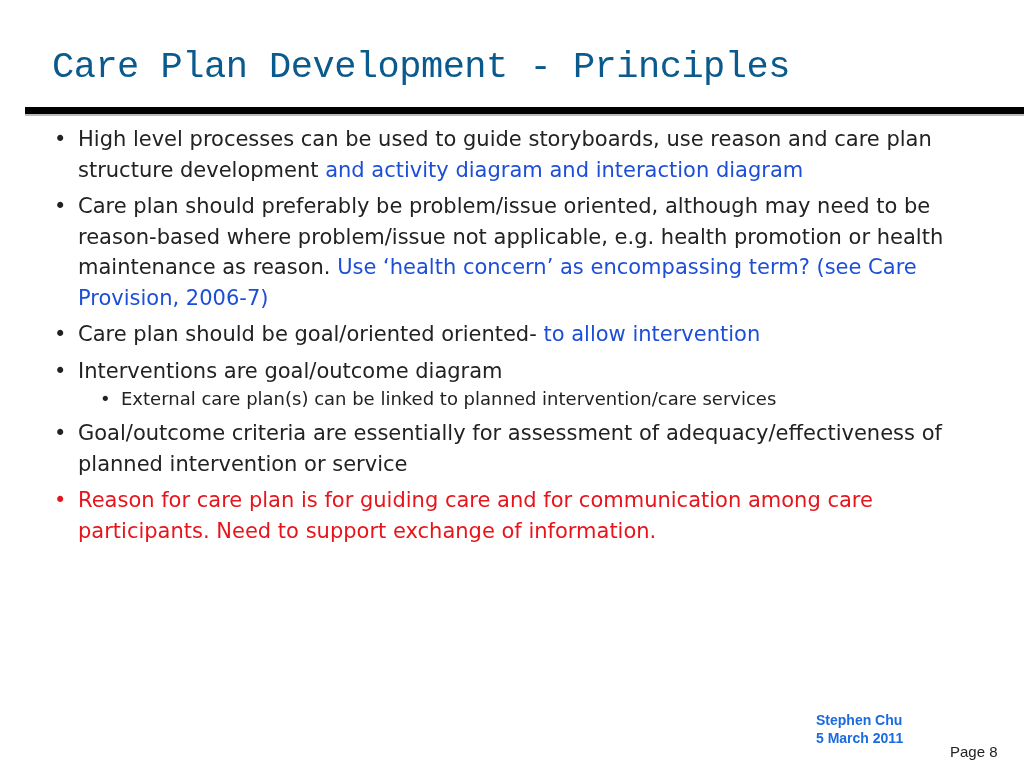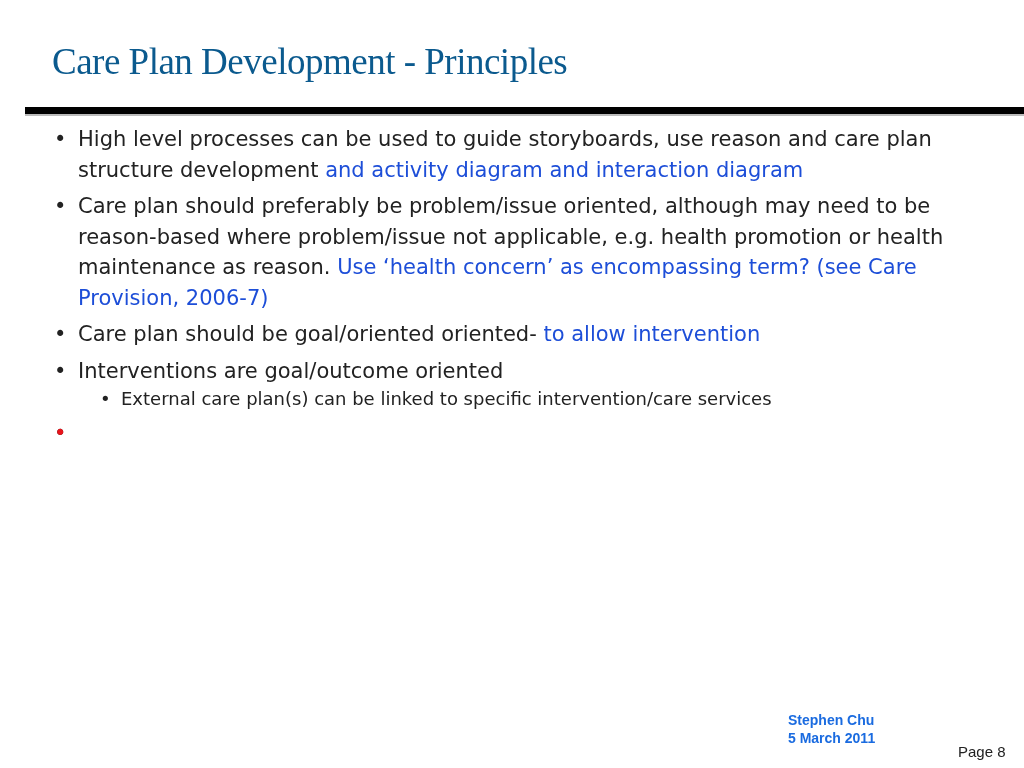--- a/index.html
+++ b/index.html
@@ -1,28 +1,28 @@
 <!DOCTYPE html>
 <html><head>
 <meta charset="utf-8">
 <style>
   html, body { margin:0; padding:0; }
   body { width:1024px; height:768px; background:#ffffff; position:relative; overflow:hidden; font-family:"DejaVu Sans", sans-serif; }
-  .title { position:absolute; left:52px; top:40px; font-size:37px; color:#0b5a8e; font-family:Liberation Serif, serif; letter-spacing:-0.5px; }
+  .title { position:absolute; left:52px; top:46px; font-size:37px; color:#0b5a8e; font-family:Liberation Mono, monospace; letter-spacing:-0.5px; }
   .rule { position:absolute; left:25px; top:107px; width:999px; height:7px; background:#000; }
   .rule-shadow { position:absolute; left:25px; top:114px; width:999px; height:2px; background:#bbb; }
   .content { position:absolute; left:52px; top:124px; width:950px; }
   .b1 { position:relative; padding-left:26px; font-size:21px; line-height:30.5px; color:#222; margin-bottom:6px; }
   .b1 .dot { position:absolute; left:2px; top:0; }
   .b2 { position:relative; padding-left:69px; font-size:18px; line-height:26px; color:#222; margin-bottom:6px; margin-top:-2px; }
   .b2 .dot { position:absolute; left:48px; top:0; }
   .red { color:#1d4ed8; }
   .b1.allred, .b1.allred .dot { color:#e8141b; }
-  .author { position:absolute; left:788px; top:711px; font-family:"Liberation Sans", sans-serif; font-weight:bold; font-size:14px; line-height:18px; color:#1a6be0; }
-  .page { position:absolute; left:950px; top:743px; font-family:"Liberation Sans", sans-serif; font-size:15px; color:#222;margin-left:8px; }
+  .author { position:absolute; left:816px; top:711px; font-family:"Liberation Sans", sans-serif; font-weight:bold; font-size:14px; line-height:18px; color:#1a6be0; }
+  .page { position:absolute; left:950px; top:743px; font-family:"Liberation Sans", sans-serif; font-size:15px; color:#222; }
 </style>
 </head>
 <body>
 
 <div>
   <div class="title">Care Plan Development - Principles</div>
   <div class="rule"></div>
   <div class="rule-shadow"></div>
 
   <div class="content">
@@ -33,31 +33,33 @@
     <div class="b1">
       <span class="dot">•</span>
       <span>Care plan should preferably be problem/issue oriented, although may need to be reason-based where problem/issue not applicable, e.g. health promotion or health maintenance as reason. </span><span class="red">Use ‘health concern’ as encompassing term? (see Care Provision, 2006-7)</span>
     </div>
     <div class="b1">
       <span class="dot">•</span>
       <span>Care plan should be goal/oriented oriented- </span><span class="red">to allow intervention</span>
     </div>
     <div class="b1" style="margin-bottom:2px;">
       <span class="dot">•</span>
-      <span>Interventions are goal/outcome oriented</span>
+      <span>Interventions are goal/outcome diagram</span>
     </div>
     <div class="b2">
       <span class="dot">•</span>
-      <span>External care plan(s) can be linked to specific intervention/care services</span>
+      <span>External care plan(s) can be linked to planned intervention/care services</span>
     </div>
     <div class="b1">
       <span class="dot">•</span>
+      <span>Goal/outcome criteria are essentially for assessment of adequacy/effectiveness of planned intervention or service</span>
     </div>
     <div class="b1 allred">
       <span class="dot">•</span>
+      <span>Reason for care plan is for guiding care and for communication among care participants. Need to support exchange of information.</span>
     </div>
   </div>
 
   <div class="author">
     <div>Stephen Chu</div>
     <div>5 March 2011</div>
   </div>
   <div class="page">Page 8</div>
 </div>
 

